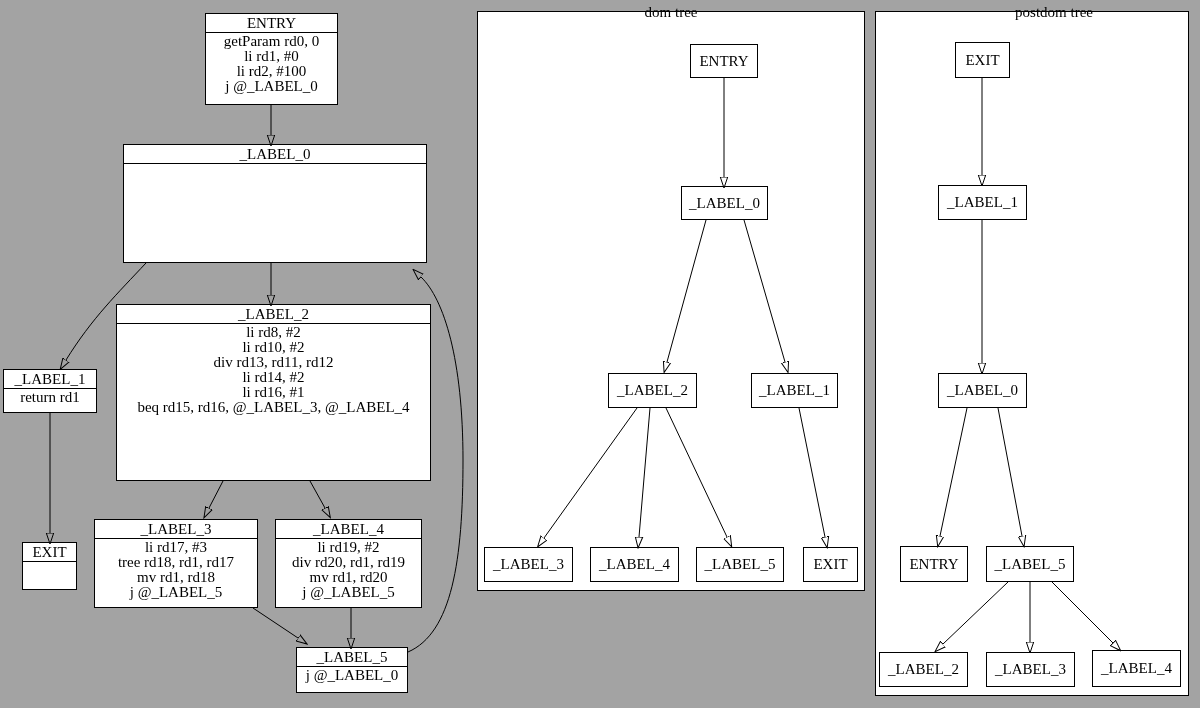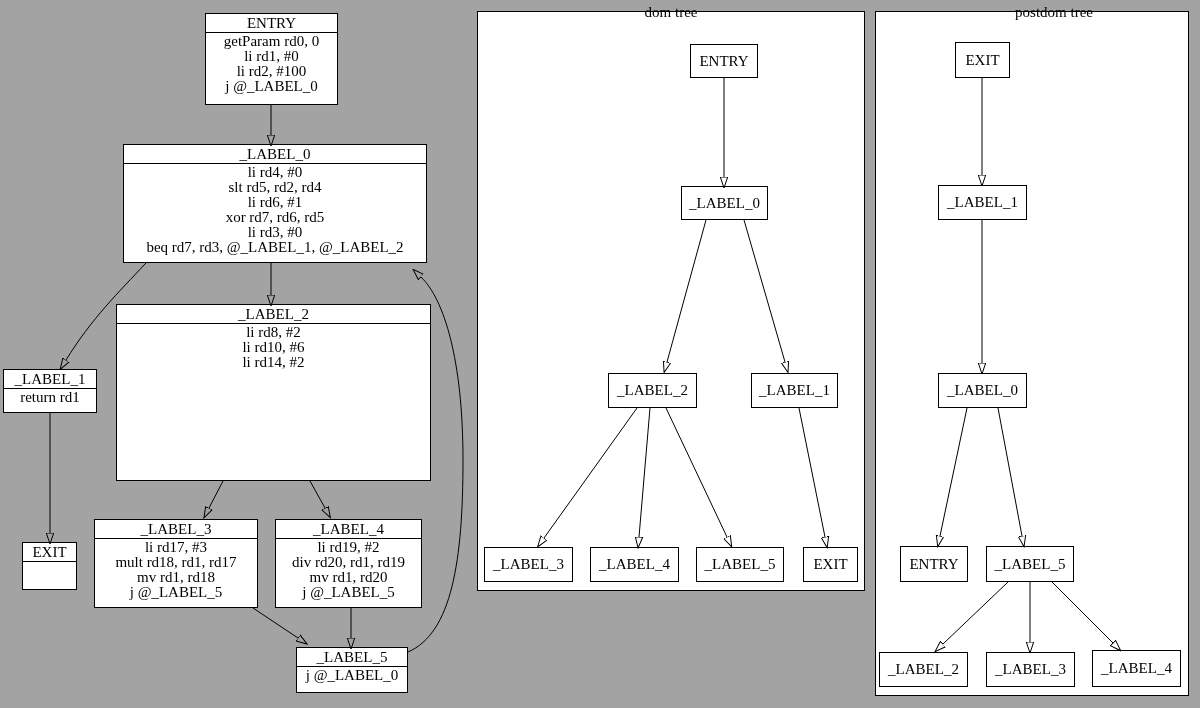--- a/index.html
+++ b/index.html
@@ -44,56 +44,51 @@
     <div class="rec-b">
         <div>getParam rd0, 0</div>
         <div>li rd1, #0</div>
         <div>li rd2, #100</div>
         <div>j @_LABEL_0</div>
       </div>
   </div>
 
   <div class="record" style="left:123px; top:144px; width:304px; height:119px;">
     <div class="rec-h">_LABEL_0</div>
-    <div class="rec-b">
-        <div>li rd4, #0</div>
-        <div>slt rd5, rd2, rd4</div>
-        <div>li rd6, #1</div>
-        <div>xor rd7, rd6, rd5</div>
-        <div>li rd3, #0</div>
-        <div>beq rd7, rd3, @_LABEL_1, @_LABEL_2</div>
-      </div>
   </div>
 
   <div class="record" style="left:116px; top:304px; width:315px; height:177px;">
     <div class="rec-h">_LABEL_2</div>
     <div class="rec-b">
         <div>li rd8, #2</div>
-        <div>li rd10, #6</div>
+        <div>li rd10, #2</div>
+        <div>div rd13, rd11, rd12</div>
         <div>li rd14, #2</div>
+        <div>li rd16, #1</div>
+        <div>beq rd15, rd16, @_LABEL_3, @_LABEL_4</div>
       </div>
   </div>
 
   <div class="record" style="left:3px; top:369px; width:94px; height:44px;">
     <div class="rec-h">_LABEL_1</div>
     <div class="rec-b">
         <div>return rd1</div>
       </div>
   </div>
 
   <div class="record" style="left:22px; top:542px; width:55px; height:48px;">
     <div class="rec-h">EXIT</div>
     <div class="rec-b"></div>
   </div>
 
   <div class="record" style="left:94px; top:519px; width:164px; height:89px;">
     <div class="rec-h">_LABEL_3</div>
     <div class="rec-b">
         <div>li rd17, #3</div>
-        <div>mult rd18, rd1, rd17</div>
+        <div>tree rd18, rd1, rd17</div>
         <div>mv rd1, rd18</div>
         <div>j @_LABEL_5</div>
       </div>
   </div>
 
   <div class="record" style="left:275px; top:519px; width:147px; height:89px;">
     <div class="rec-h">_LABEL_4</div>
     <div class="rec-b">
         <div>li rd19, #2</div>
         <div>div rd20, rd1, rd19</div>

